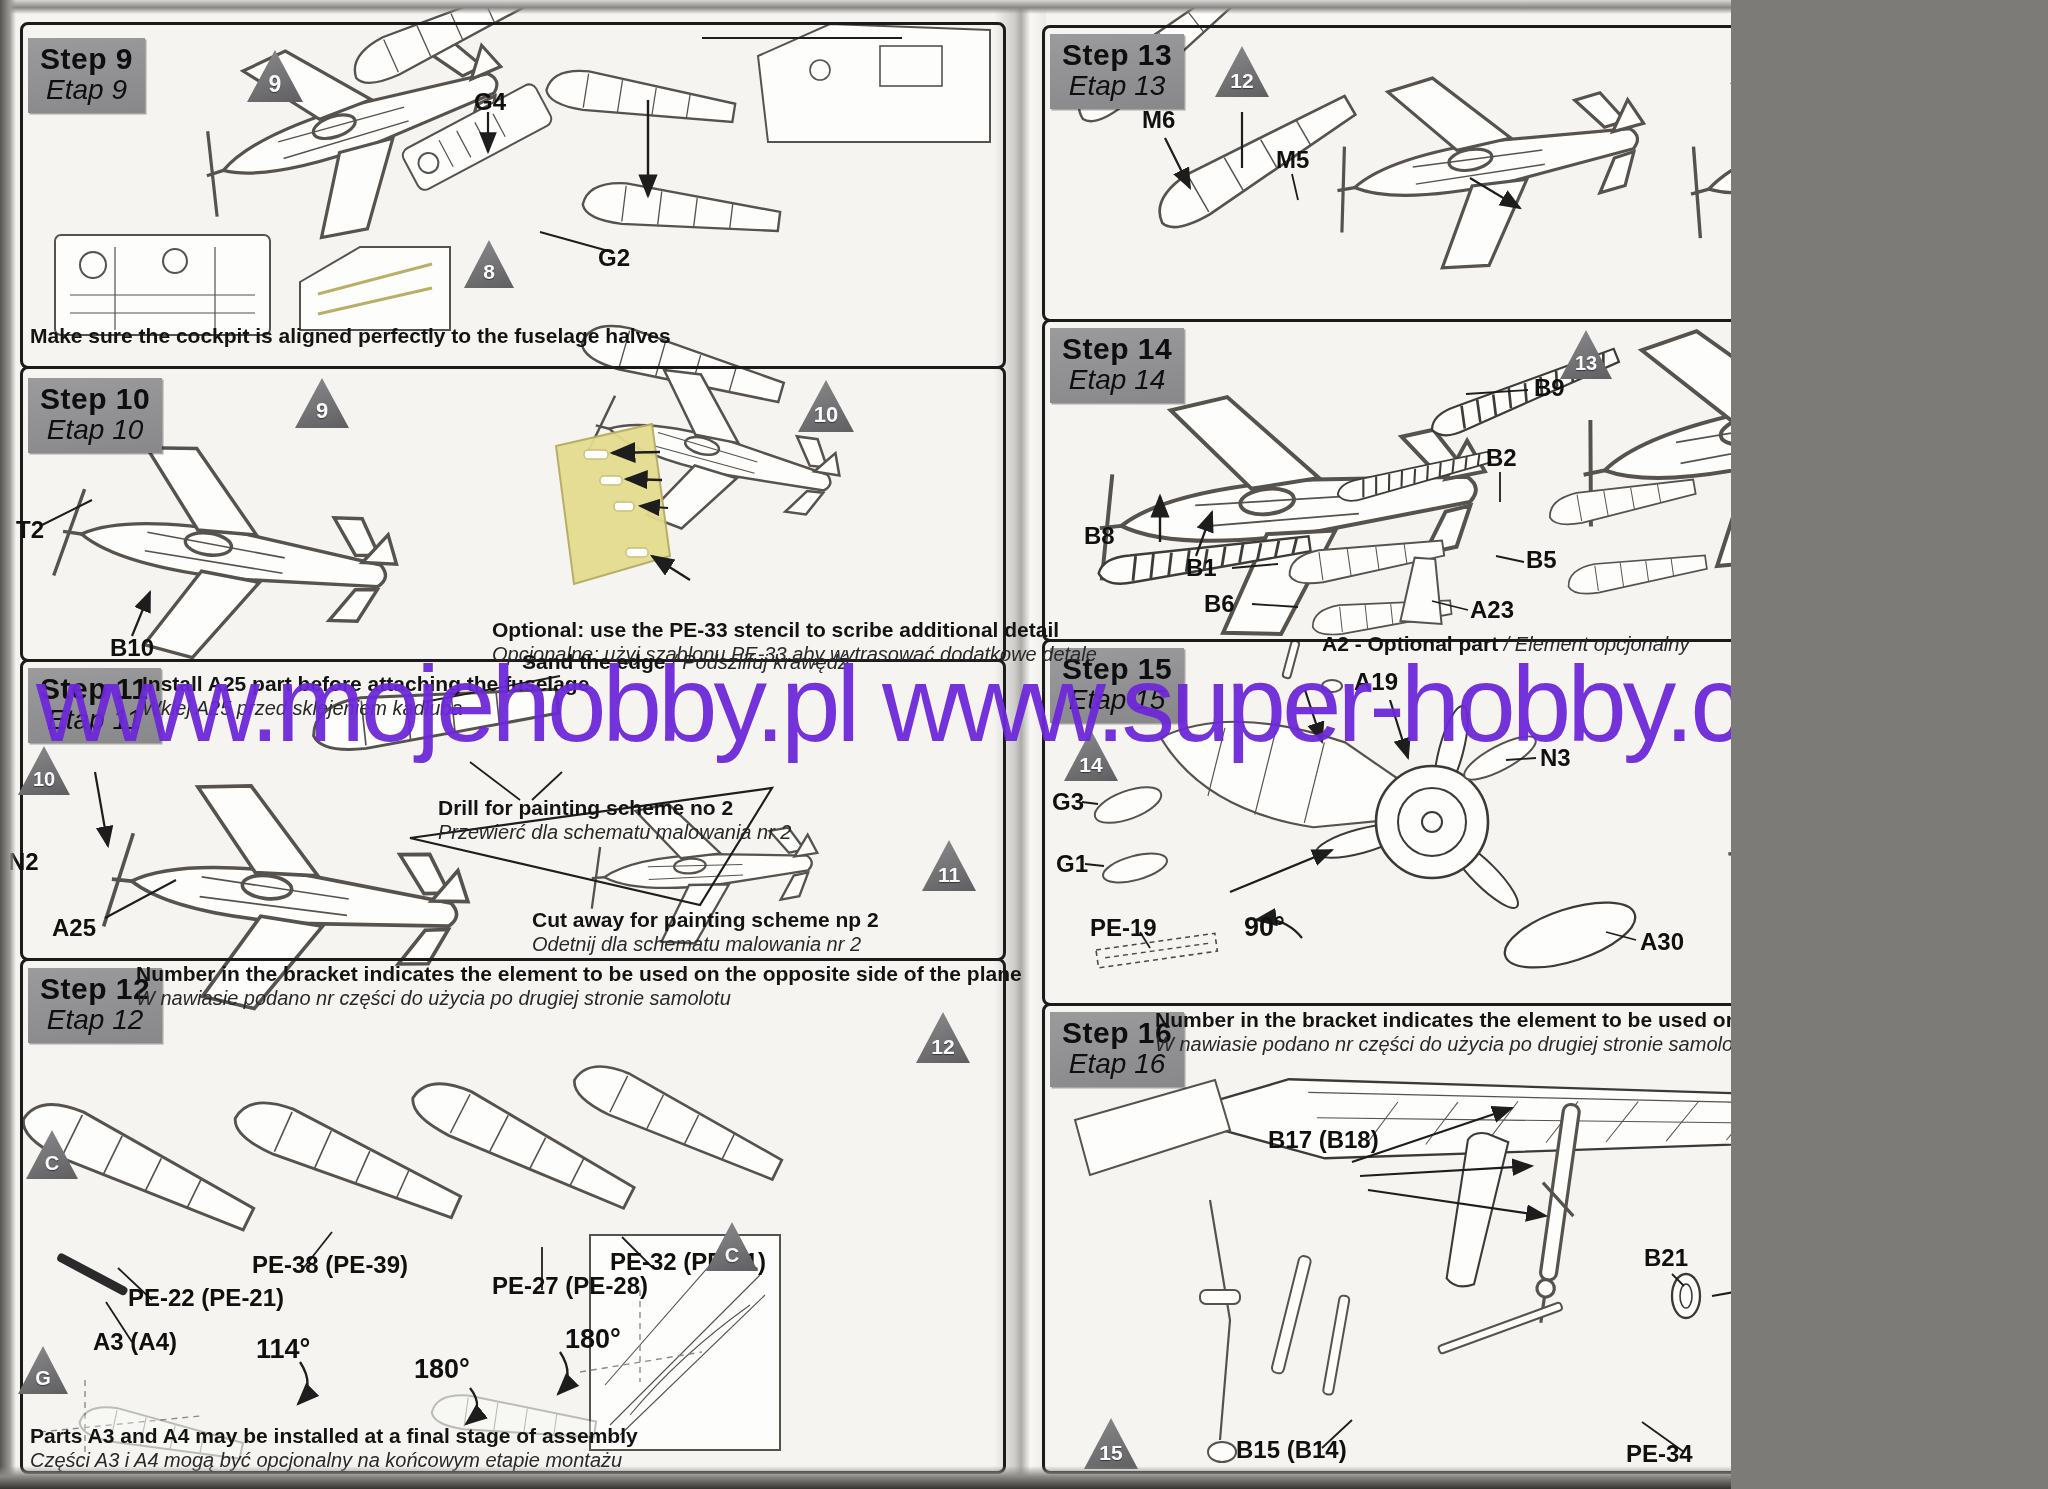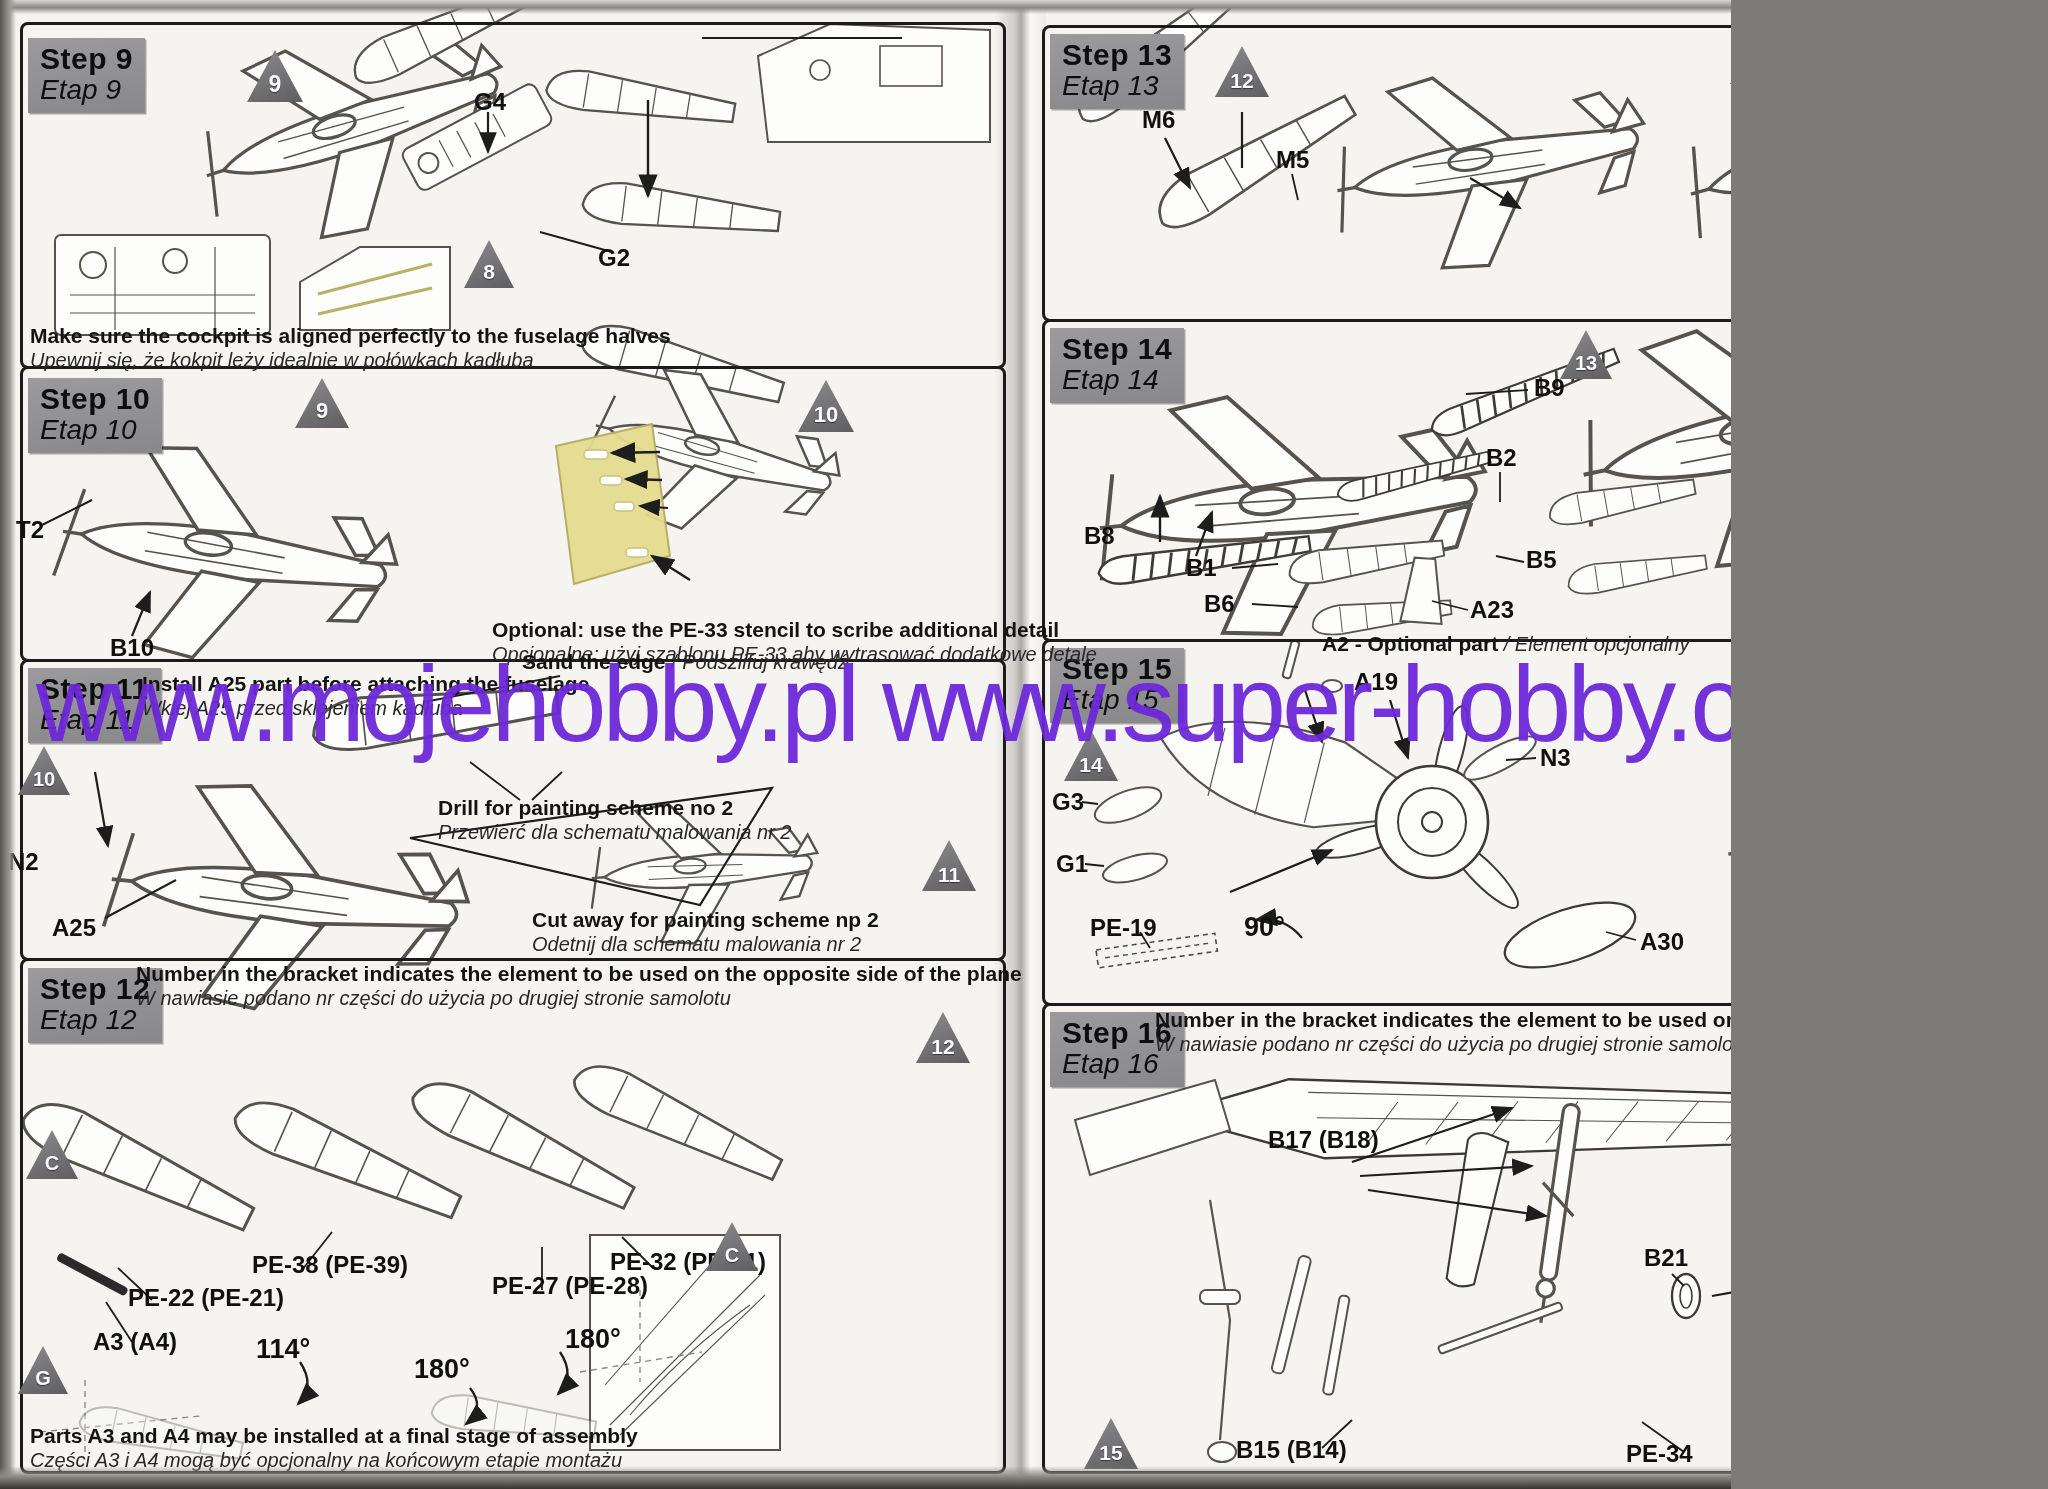--- a/index.html
+++ b/index.html
@@ -20,21 +20,21 @@
   .edge-right{left:2040px;top:0;width:8px;height:1489px;
     background:linear-gradient(270deg,#a6a4a0 0%,rgba(240,239,235,0) 100%);}
   .fold{position:absolute; left:994px; top:0; width:52px; height:1489px; z-index:8; pointer-events:none;
     background:linear-gradient(90deg,rgba(0,0,0,0) 0%,rgba(0,0,0,0.16) 40%,rgba(0,0,0,0.30) 52%,rgba(255,255,255,0.35) 70%,rgba(0,0,0,0.04) 100%);}
   
   .stepbox{position:absolute; border:3px solid #1b1b1b; border-radius:8px; z-index:10; background:transparent;}
   
   .stephdr{position:absolute; z-index:20; background:linear-gradient(172deg,#9b9b9e 0%,#88888b 100%);
     color:#0e0e0e; padding:5px 12px 7px 12px; box-shadow:1.5px 1.5px 0 rgba(20,20,20,.35);}
   .stephdr .t1{display:block; font-weight:bold; font-size:30px; line-height:1.08; letter-spacing:.5px;}
-  .stephdr .t2{display:block; font-style:italic; font-size:28px; line-height:1.08;}
+  .stephdr .t2{display:block; font-style:italic; font-size:28px; line-height:1.08;text-align:center;}
   
   .tri{position:absolute; z-index:22; display:flex; align-items:flex-end; justify-content:center;
     clip-path:polygon(50% 0, 0 100%, 100% 100%);
     background:linear-gradient(160deg,#8b8b8d 0%,#5f5f62 100%);
     color:#fafafa; font-weight:bold; padding-bottom:4px; text-shadow:0 1px 1px rgba(0,0,0,.5);}
   
   .plabel{position:absolute; z-index:21; font-weight:bold; font-size:24px; white-space:nowrap; color:#101010;}
   .angle{position:absolute; z-index:21; font-weight:bold; font-size:27px; white-space:nowrap; color:#101010;text-align:right;}
   
   .note{position:absolute; z-index:21; white-space:nowrap;}
@@ -296,21 +296,20 @@
   <div class="stephdr" style="left:28px;top:38px">
     <span class="t1">Step 9</span>
     <span class="t2">Etap 9</span>
   </div>
   <div class="tri" style="left:247px;top:50px;width:56px;height:48px;font-size:23px">9</div>
   <div class="tri" style="left:464px;top:240px;width:50px;height:44px;font-size:21px">8</div>
   <span class="plabel" style="left:474px;top:88px">G4</span>
   <span class="plabel" style="left:598px;top:244px">G2</span>
   <div class="note" style="left:30px;top:324px">
     <span class="en">Make sure the cockpit is aligned perfectly to the fuselage halves</span>
-    <span class="pl">Upewnij się, że kokpit leży idealnie w połówkach kadłuba</span>
   </div>
 
   <div class="stepbox" style="left:20px;top:366px;width:980px;height:290px"></div>
   <div class="stephdr" style="left:28px;top:378px">
     <span class="t1">Step 10</span>
     <span class="t2">Etap 10</span>
   </div>
   <div class="tri" style="left:295px;top:378px;width:54px;height:46px;font-size:22px">9</div>
   <div class="tri" style="left:798px;top:380px;width:56px;height:48px;font-size:22px">10</div>
   <span class="plabel" style="left:16px;top:516px">T2</span>

